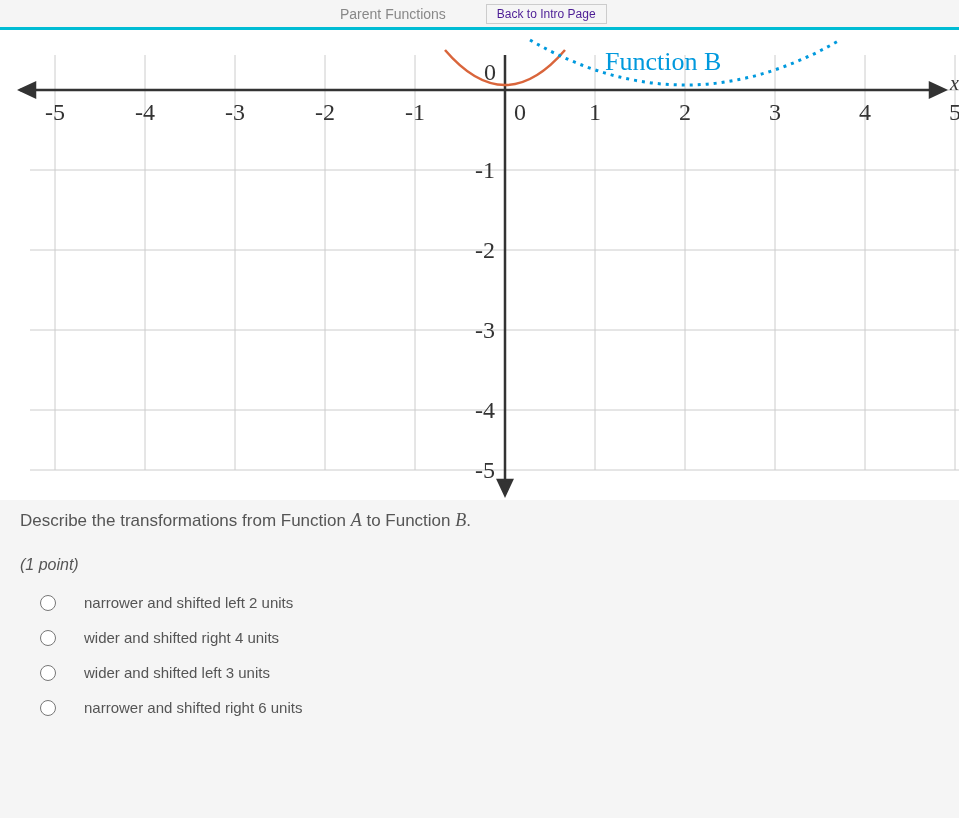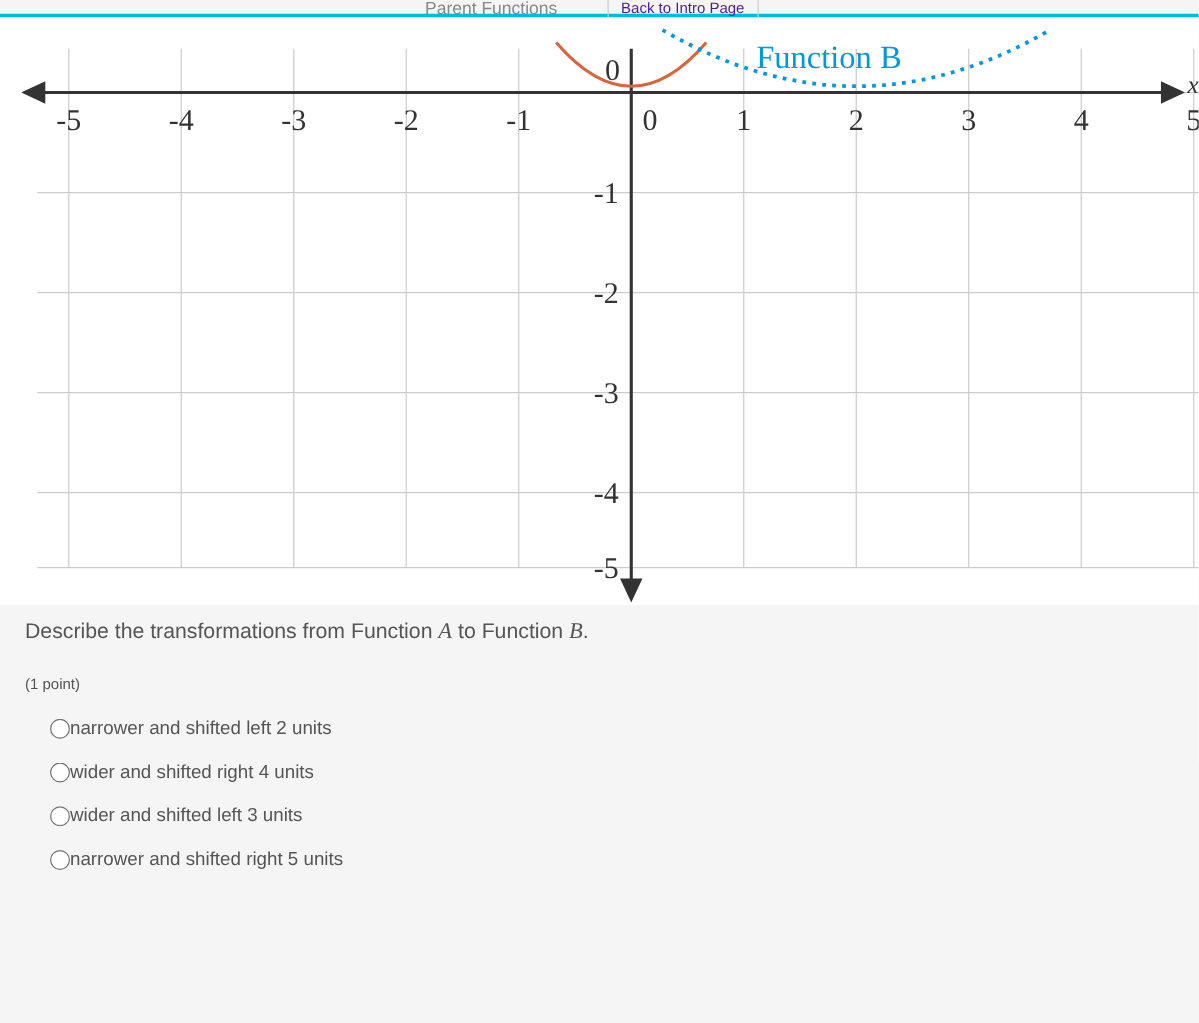--- a/index.html
+++ b/index.html
@@ -12,21 +12,21 @@
       color: #555;
     }
     .header {
       display: flex;
       align-items: center;
       padding: 4px 20px;
       gap: 40px;
       border-bottom: 3px solid #00bcd4;
       color: #888;
       font-size: 14px;
-      height: 14px;
+      height: 30px;
     }
     .header-item {
       white-space: nowrap;
     }
     .back-btn {
       border: 1px solid #ccc;
       padding: 2px 10px;
       font-size: 12px;
       color: #4c1d95;
     }
@@ -40,27 +40,28 @@
     .question-area {
       padding: 10px 20px;
       color: #555;
     }
     .question-text {
       font-size: 17px;
       margin-bottom: 25px;
     }
     .italic { font-style: italic; font-family: 'Times New Roman', serif; font-size: 18px; }
     .points {
+      font-style: italic;
       margin-bottom: 20px;
-      font-size: 12px;
+      font-size: 16px;
     }
     .option {
       display: flex;
       align-items: center;
-      gap: 0;
+      gap: 28px;
       margin: 18px 20px;
       font-size: 15px;
     }
     .option input[type="radio"] {
       width: 16px;
       height: 16px;
     }
     svg { display: block; }
   </style>
 </head>
@@ -147,15 +148,15 @@
   <label class="option">
     <input type="radio" name="answer" style="">
     <span>wider and shifted right 4 units</span>
   </label>
   <label class="option">
     <input type="radio" name="answer" style="">
     <span>wider and shifted left 3 units</span>
   </label>
   <label class="option">
     <input type="radio" name="answer" style="">
-    <span>narrower and shifted right 5 units</span>
+    <span>narrower and shifted right 6 units</span>
   </label>
 </div>
 
 </body></html>

